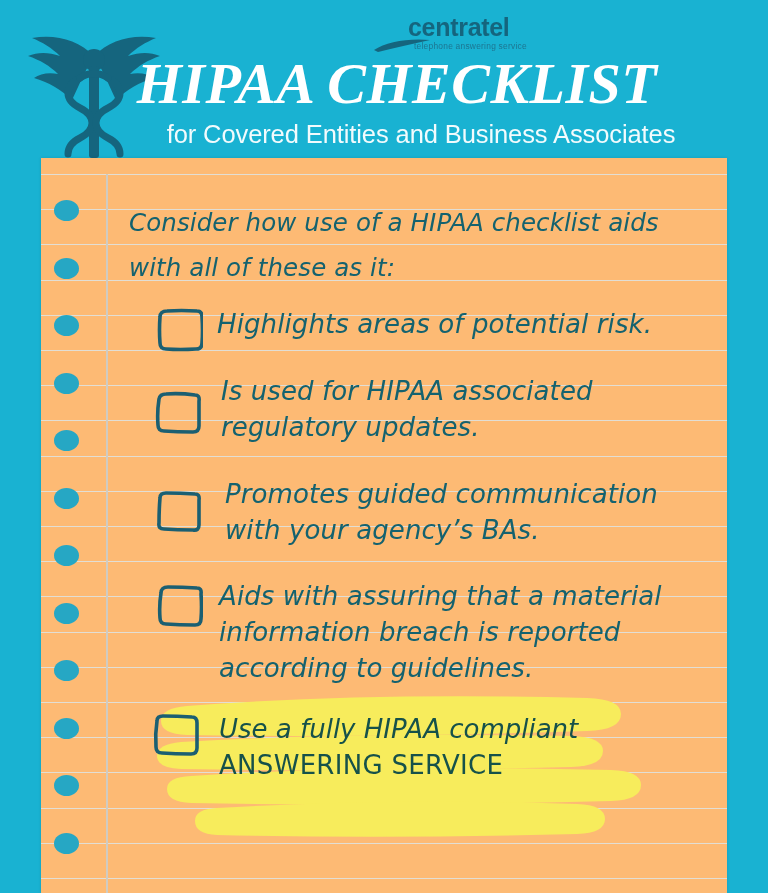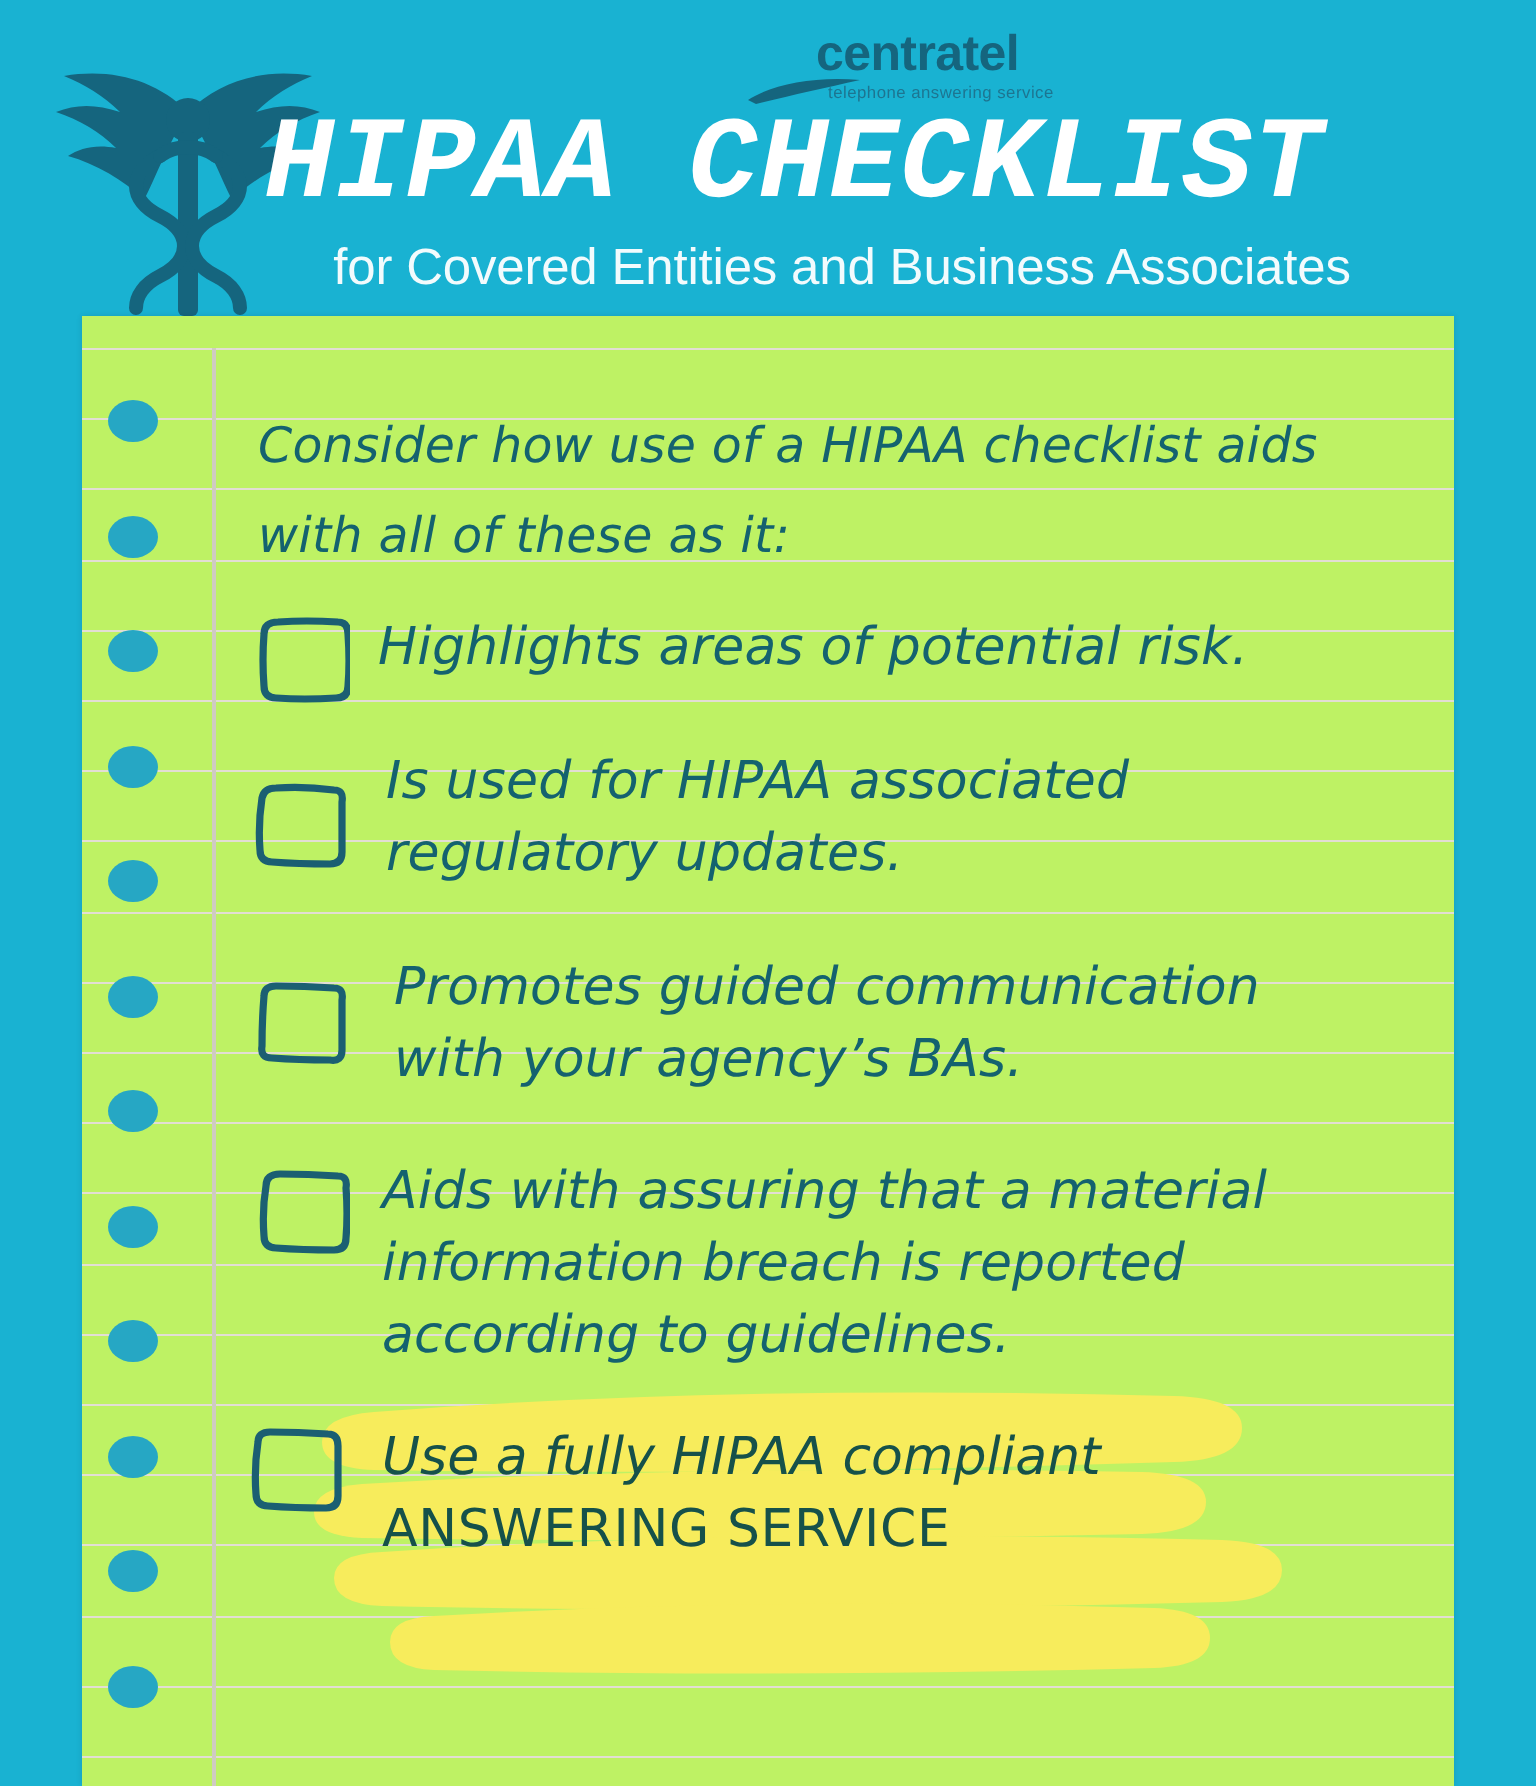--- a/index.html
+++ b/index.html
@@ -35,41 +35,41 @@
     position:absolute; left:42px; top:27px;
     font-family:"Liberation Sans", sans-serif;
     font-size:8.4px; color:#1d7591; letter-spacing:0.25px;
     white-space:nowrap;
   }
   #brand-swoosh { position:absolute; left:0px; top:24px; width:62px; height:16px; }
 
   #page-title {
     position:absolute; left:0; top:54px; width:768px;
     text-align:center;
-    font-family:Liberation Mono, monospace;
+    font-family:Liberation Serif, serif;
     font-weight:bold; font-style:italic;
     font-size:58px; line-height:60px;
     color:#ffffff; letter-spacing:0.5px;
     padding-left:26px;
   }
   #page-subtitle {
     position:absolute; left:0; top:119px; width:768px;
     text-align:center;
     font-family:"Liberation Sans", sans-serif;
     font-size:25.5px; line-height:30px;
     color:#f2fbfd; letter-spacing:-0.1px;
     padding-left:26px;
     margin-left:24px;
   }
 
   
   #notepad {
     position:absolute; left:41px; top:158px;
     width:686px; height:735px;
-    background:#bef264;
+    background:#fdba74;
     box-shadow:0 0 3px rgba(0,0,0,0.12);
     overflow:hidden;
   }
   #ruled-lines {
     position:absolute; left:0; top:0; width:686px; height:735px;
   }
   .ruled-line {
     position:absolute; left:0; width:686px; height:1px;
     background:#e2ded4;
   }
@@ -91,21 +91,21 @@
   .hand {
     font-family:"DejaVu Sans", sans-serif;
     color:#14626f;
     font-style:italic;
   }
   #intro-text {
     position:absolute; left:88px; top:42px; width:580px;
     font-size:24.5px; line-height:45px; letter-spacing:0.1px;
   }
 
-  .check-item { position:absolute; }
+  .check-item { position:absolute;margin-left:28px; }
   .check-item .item-text {
     position:absolute;
     font-size:26px; line-height:36px; letter-spacing:0.1px;
     white-space:pre-line;
   }
   .checkbox-icon { position:absolute; width:48px; height:44px; }
 
   #highlight-marks { position:absolute; left:0; top:0; width:686px; height:735px; }
 
   #item-5-text {

